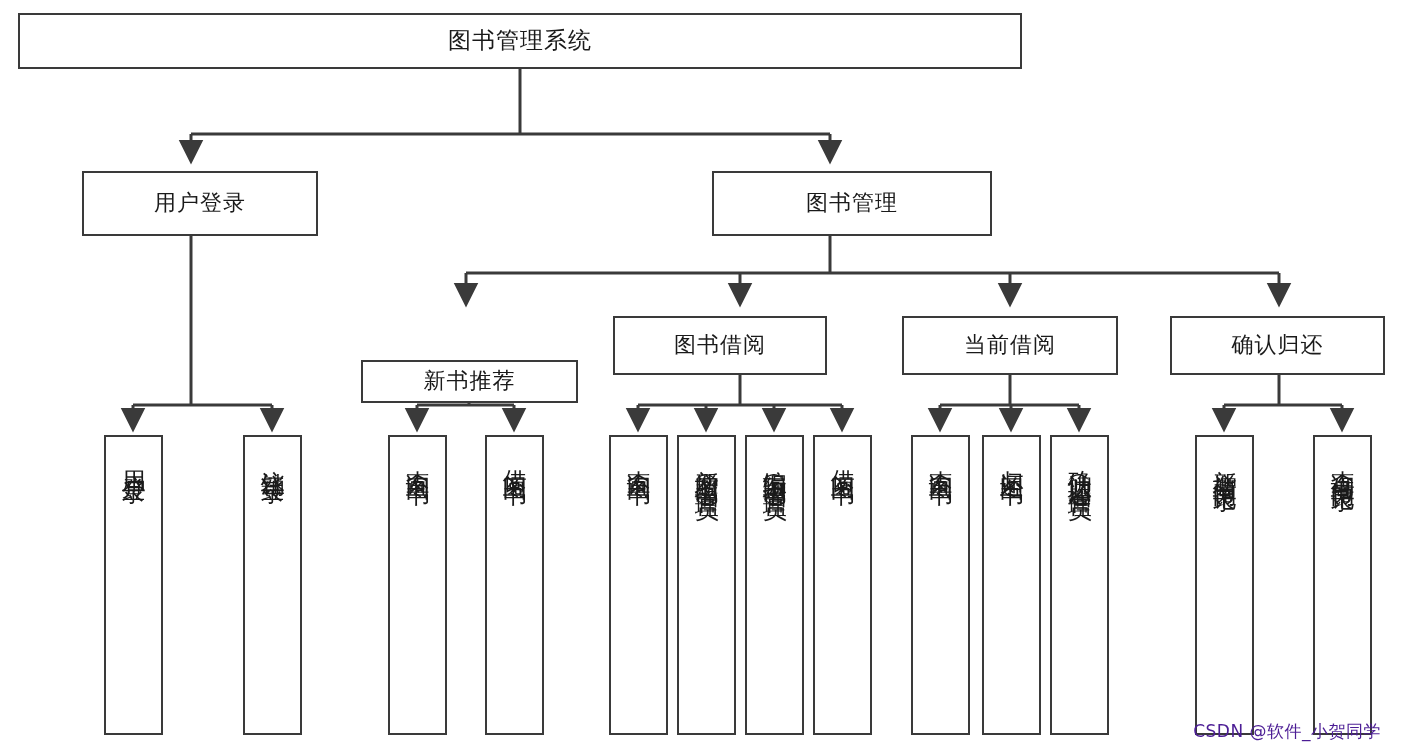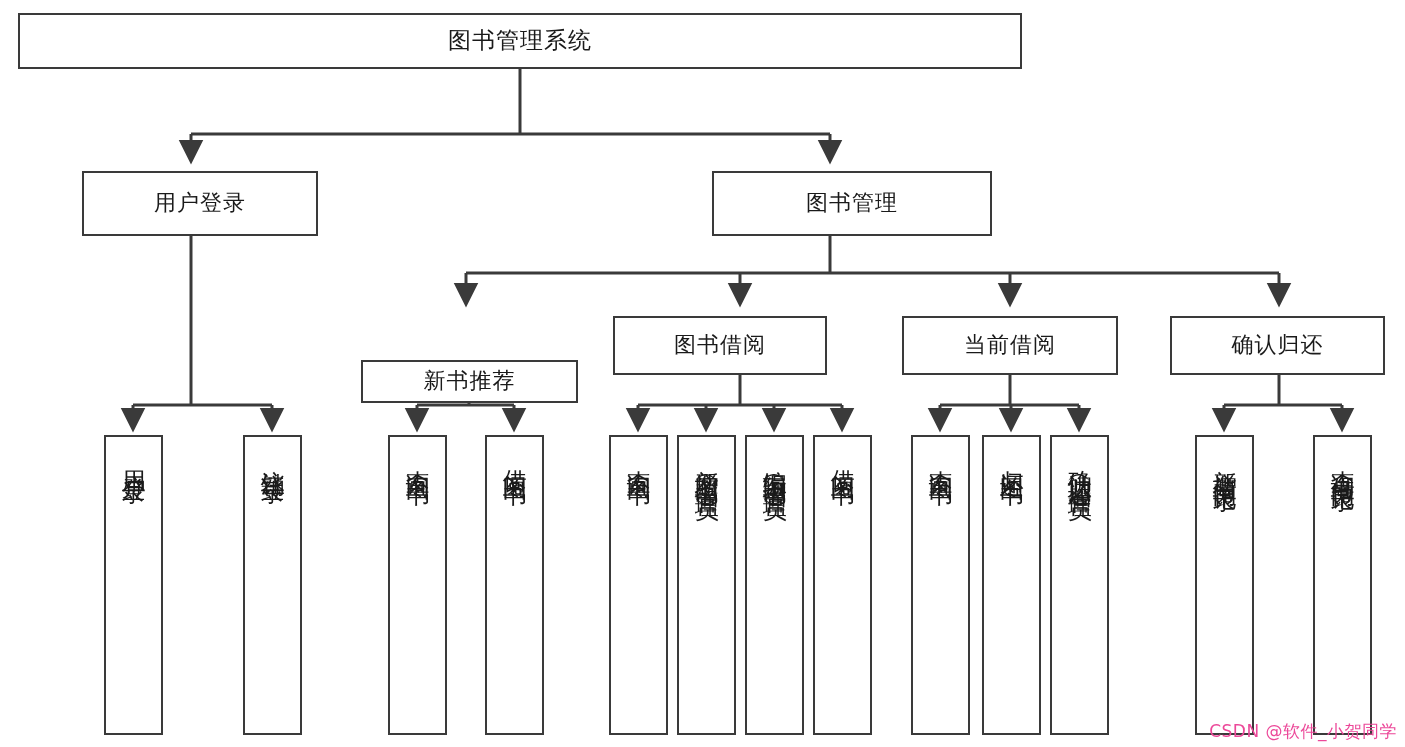--- a/index.html
+++ b/index.html
@@ -51,24 +51,24 @@
     writing-mode: vertical-rl;
     text-orientation: upright;
     font-size: 24px;
     line-height: 1.35;
     letter-spacing: 4px;
     white-space: nowrap;
     color: #1a1a1a;
   }
   .watermark {
     position: absolute;
-    right: 8px;
+    right: 24px;
     bottom: 4px;
     font-size: 17px;
-    color: #ec4899;
+    color: #4c1d95;
     letter-spacing: 0.5px;
     white-space: nowrap;
   }
 </style>
 </head>
 <body>
 
 <div id="canvas">
 
   <svg id="wires" viewBox="0 0 1405 747">

